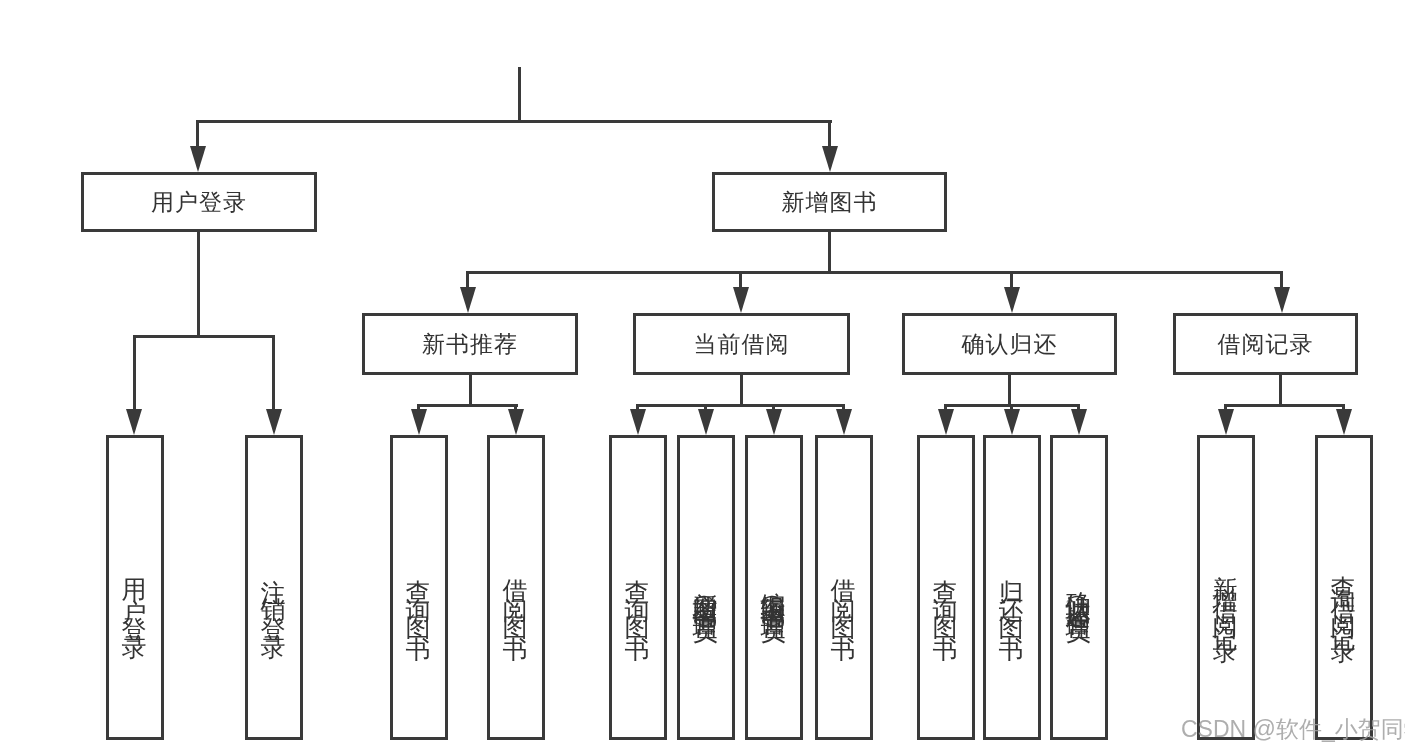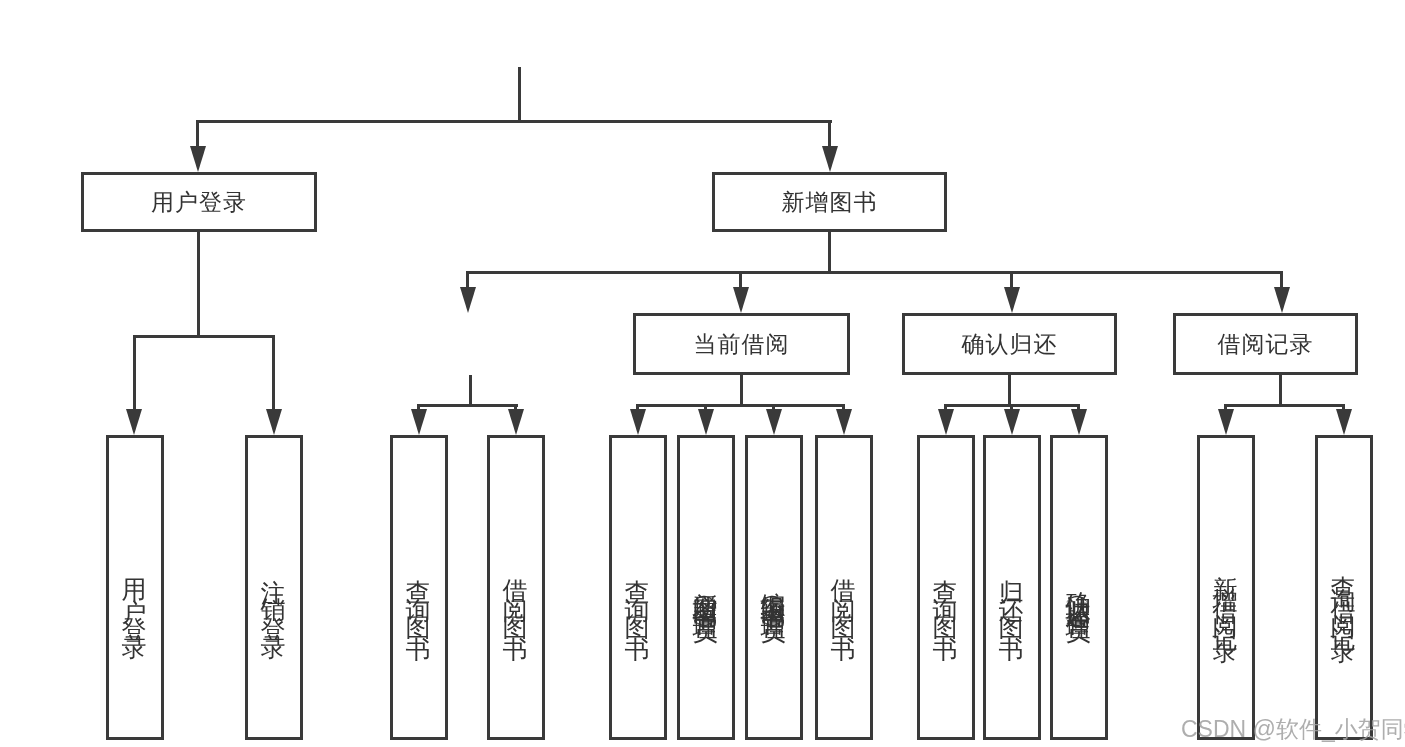--- a/index.html
+++ b/index.html
@@ -90,20 +90,23 @@
   <div class="hl" style="left:466px; top:271px; width:817px;"></div>
   <div class="vl" style="left:466px; top:271px; height:16px;"></div>
   <div class="arr" style="left:460px; top:287px;"></div>
   <div class="vl" style="left:739px; top:271px; height:16px;"></div>
   <div class="arr" style="left:733px; top:287px;"></div>
   <div class="vl" style="left:1010px; top:271px; height:16px;"></div>
   <div class="arr" style="left:1004px; top:287px;"></div>
   <div class="vl" style="left:1280px; top:271px; height:16px;"></div>
   <div class="arr" style="left:1274px; top:287px;"></div>
 
+  <div class="box" style="left:362px; top:313px; width:216px; height:62px;">
+    <span class="box-label">新书推荐</span>
+  </div>
   <div class="box" style="left:633px; top:313px; width:217px; height:62px;">
     <span class="box-label">当前借阅</span>
   </div>
   <div class="box" style="left:902px; top:313px; width:215px; height:62px;">
     <span class="box-label">确认归还</span>
   </div>
   <div class="box" style="left:1173px; top:313px; width:185px; height:62px;">
     <span class="box-label">借阅记录</span>
   </div>
 

